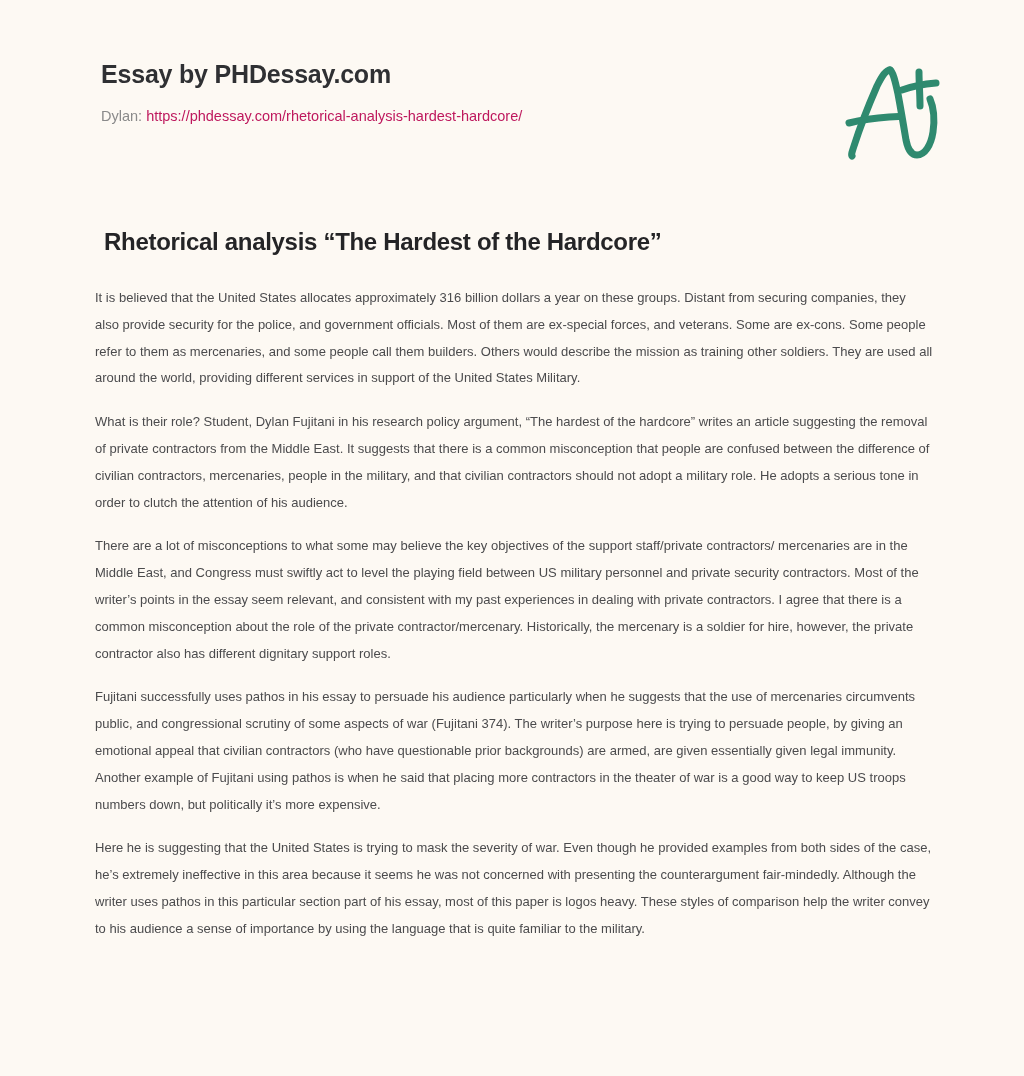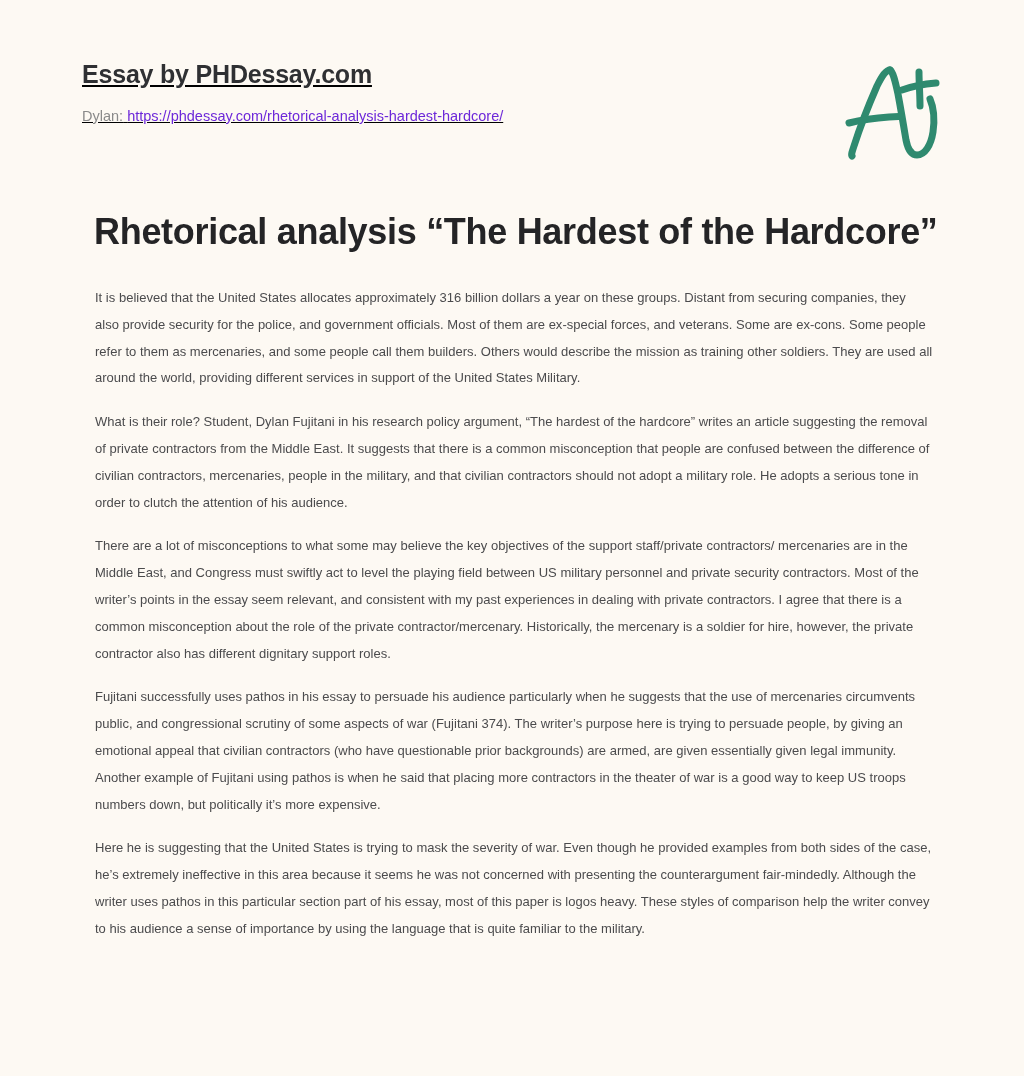--- a/index.html
+++ b/index.html
@@ -21,24 +21,23 @@
     position: relative;
     width: 1024px;
     height: 1076px;
     box-sizing: border-box;
     padding: 0;
   }
 
   
   .header {
     position: absolute;
-    left: 82px;
+    left: 101px;
     top: 58px;
     width: 700px;
-    text-decoration: underline;
   }
   .brand-line {
     font-size: 25px;
     font-weight: bold;
     color: #2f3033;
     letter-spacing: -0.2px;
     line-height: 32px;
     margin: 0;
     white-space: nowrap;
   }
@@ -46,21 +45,21 @@
     margin: 16px 0 0 0;
     font-size: 14.5px;
     line-height: 20px;
     color: #8a8a8a;
     white-space: nowrap;
   }
   .source-label {
     color: #8a8a8a;
   }
   .source-url {
-    color: #6d28d9;
+    color: #be185d;
     text-decoration: none;
   }
 
   
   .logo {
     position: absolute;
     right: 72px;
     top: 52px;
     width: 120px;
     height: 120px;
@@ -70,22 +69,22 @@
     width: 120px;
     height: 120px;
   }
 
   
   .doc-title {
     position: absolute;
     left: 94px;
     top: 212px;
     width: 860px;
-    margin: 0;
-    font-size: 36px;
+    margin: 10px;
+    font-size: 24px;
     line-height: 40px;
     font-weight: bold;
     color: #242426;
     letter-spacing: -0.3px;
   }
 
   
   .body-copy {
     position: absolute;
     left: 95px;

